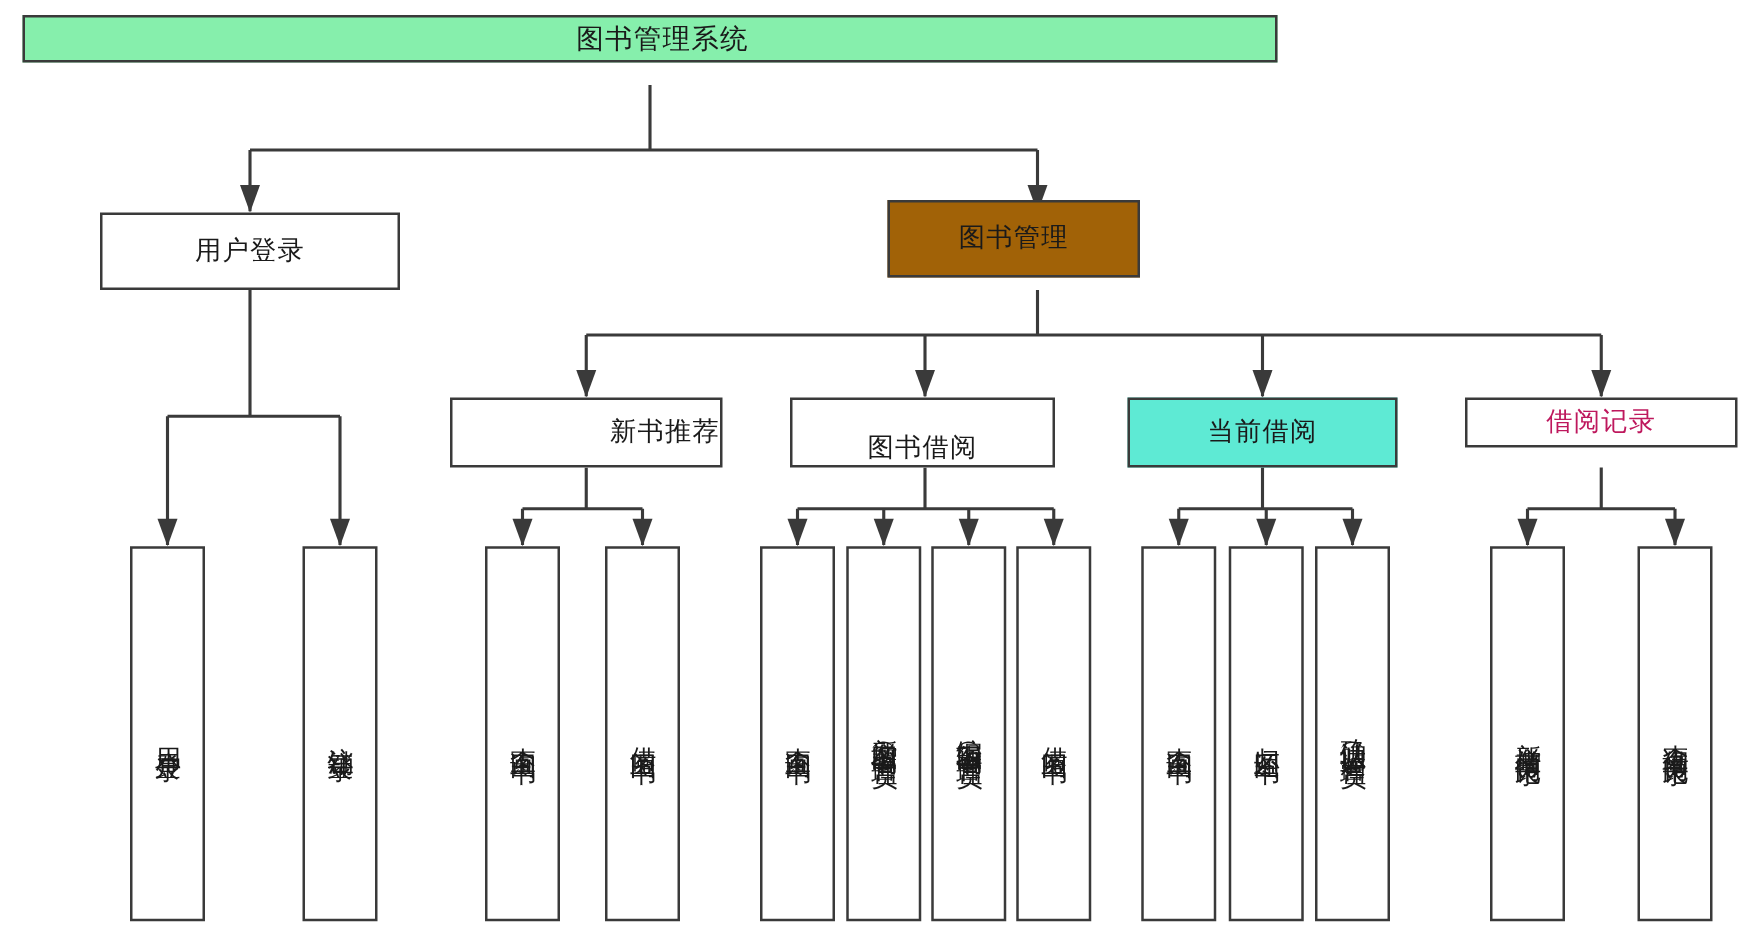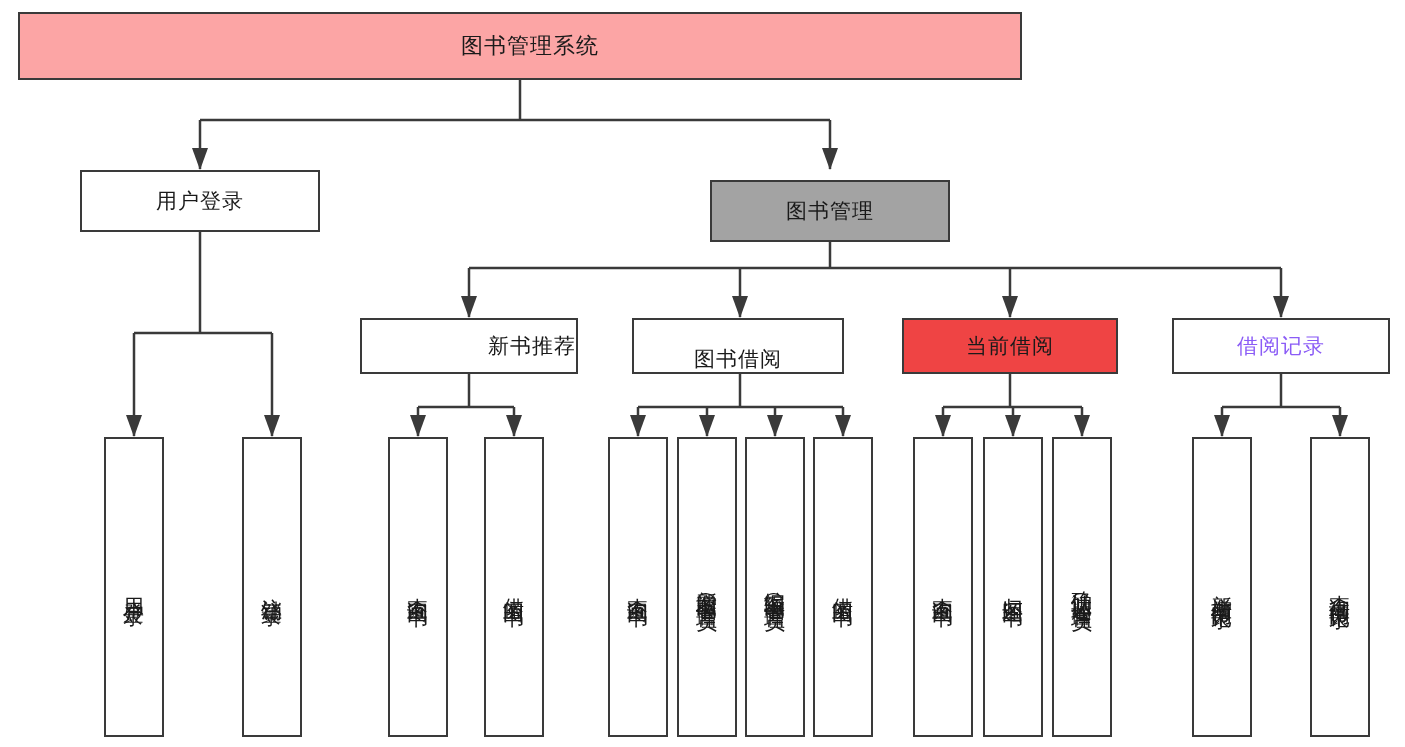--- a/index.html
+++ b/index.html
@@ -126,39 +126,39 @@
       <polygon points="1074,415 1090,415 1082,437" fill="#3a3a3a"></polygon>
       <line x1="1281" y1="374" x2="1281" y2="407" stroke="#3a3a3a" stroke-width="2.5" stroke-linecap="butt"></line>
       <line x1="1222" y1="407" x2="1340" y2="407" stroke="#3a3a3a" stroke-width="2.5" stroke-linecap="butt"></line>
       <line x1="1222" y1="407" x2="1222" y2="436" stroke="#3a3a3a" stroke-width="2.5" stroke-linecap="butt"></line>
       <polygon points="1214,415 1230,415 1222,437" fill="#3a3a3a"></polygon>
       <line x1="1340" y1="407" x2="1340" y2="436" stroke="#3a3a3a" stroke-width="2.5" stroke-linecap="butt"></line>
       <polygon points="1332,415 1348,415 1340,437" fill="#3a3a3a"></polygon>
     </svg>
 
   <div id="nodes">
-      <div class="node horiz root" style="left: 18px; top: 12px; width: 1004px; height: 68px; border-color: rgb(58, 58, 58); background: #fca5a5; color: rgb(26, 26, 26); padding-left: 20px;">
+      <div class="node horiz root" style="left: 18px; top: 12px; width: 1004px; height: 38px; border-color: rgb(58, 58, 58); background: #86efac; color: rgb(26, 26, 26); padding-left: 20px;">
         <span class="label">图书管理系统</span>
       </div>
       <div class="node horiz" style="left: 80px; top: 170px; width: 240px; height: 62px; border-color: rgb(58, 58, 58); background: rgb(255, 255, 255); color: rgb(26, 26, 26);">
         <span class="label">用户登录</span>
       </div>
-      <div class="node horiz" style="left: 710px; top: 180px; width: 240px; height: 62px; border-color: rgb(58, 58, 58); background: #a3a3a3; color: rgb(26, 26, 26);">
+      <div class="node horiz" style="left: 710px; top: 160px; width: 202px; height: 62px; border-color: rgb(58, 58, 58); background: #a16207; color: rgb(26, 26, 26);">
         <span class="label">图书管理</span>
       </div>
       <div class="node horiz" style="left: 360px; top: 318px; width: 218px; height: 56px; border-color: rgb(58, 58, 58); background: rgb(255, 255, 255); color: rgb(26, 26, 26); justify-content: flex-end;">
         <span class="label">新书推荐</span>
       </div>
       <div class="node horiz" style="left: 632px; top: 318px; width: 212px; height: 56px; border-color: rgb(58, 58, 58); background: rgb(255, 255, 255); color: rgb(26, 26, 26); align-items: flex-end;">
         <span class="label">图书借阅</span>
       </div>
-      <div class="node horiz" style="left: 902px; top: 318px; width: 216px; height: 56px; border-color: rgb(58, 58, 58); background: #ef4444; color: rgb(26, 26, 26);">
+      <div class="node horiz" style="left: 902px; top: 318px; width: 216px; height: 56px; border-color: rgb(58, 58, 58); background: #5eead4; color: rgb(26, 26, 26);">
         <span class="label">当前借阅</span>
       </div>
-      <div class="node horiz" style="left: 1172px; top: 318px; width: 218px; height: 56px; border-color: rgb(58, 58, 58); background: rgb(255, 255, 255); color: #8b5cf6;">
+      <div class="node horiz" style="left: 1172px; top: 318px; width: 218px; height: 40px; border-color: rgb(58, 58, 58); background: rgb(255, 255, 255); color: #be185d;">
         <span class="label">借阅记录</span>
       </div>
       <div class="node vert" style="left: 104px; top: 437px; width: 60px; height: 300px; border-color: rgb(58, 58, 58); background: rgb(255, 255, 255); color: rgb(26, 26, 26);">
         <span class="label">用户登录</span>
       </div>
       <div class="node vert" style="left: 242px; top: 437px; width: 60px; height: 300px; border-color: rgb(58, 58, 58); background: rgb(255, 255, 255); color: rgb(26, 26, 26);">
         <span class="label">注销登录</span>
       </div>
       <div class="node vert" style="left: 388px; top: 437px; width: 60px; height: 300px; border-color: rgb(58, 58, 58); background: rgb(255, 255, 255); color: rgb(26, 26, 26);">
         <span class="label">查询图书</span>

